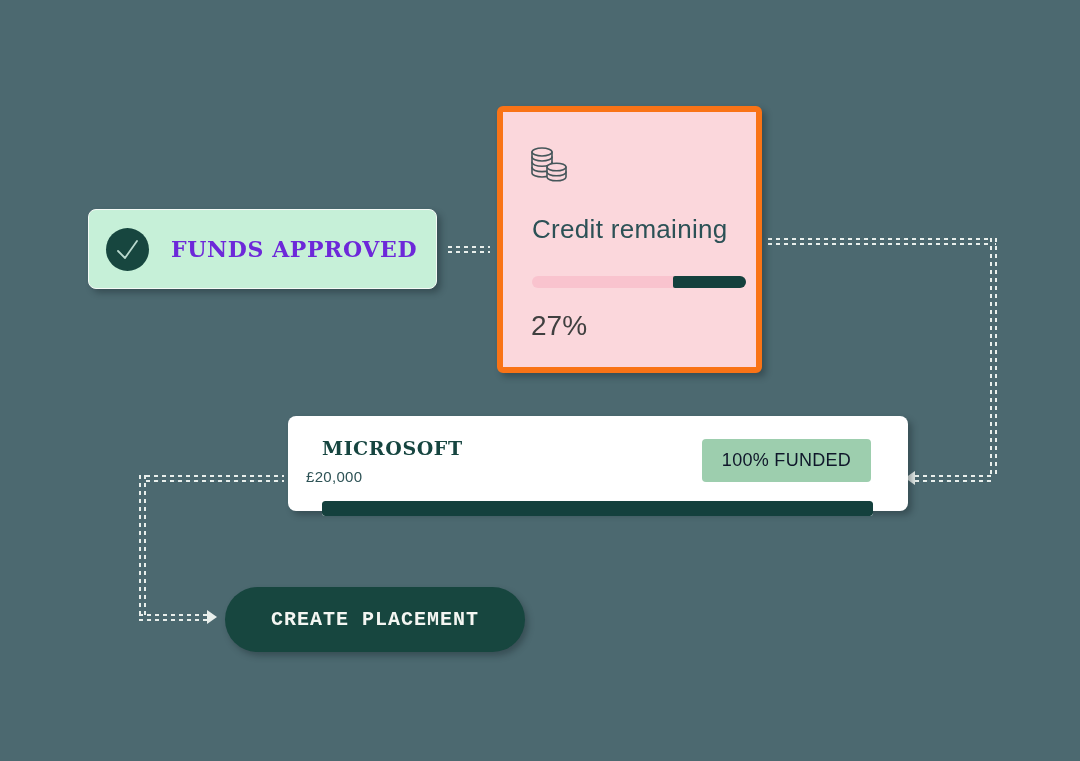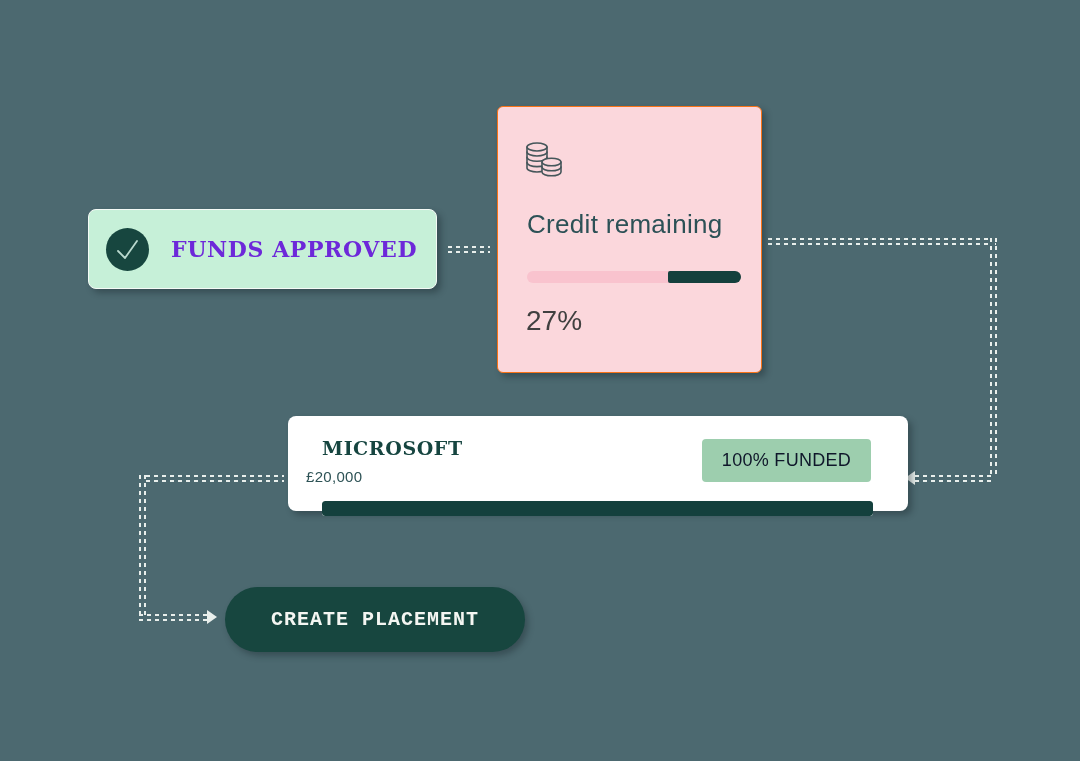--- a/index.html
+++ b/index.html
@@ -49,21 +49,21 @@
     display: flex; align-items: center; justify-content: center;
   }
   .funds-label {
     font-family: "DejaVu Serif", serif; font-weight: bold;
     font-size: 22px; letter-spacing: 0.6px; color: #6d28d9;
   }
 
   
   .credit-card {
     position: absolute; left: 497px; top: 106px; width: 265px; height: 267px;
-    background: #FBD7DC; border: 1px solid #f97316; border-radius: 6px;
+    background: #FBD7DC; border: 6px solid #f97316; border-radius: 6px;
     box-shadow: 4px 4px 6px rgba(23,38,43,0.38);
   }
   .credit-icon { position: absolute; left: 25px; top: 32px; }
   .credit-title {
     position: absolute; left: 29px; top: 102px;
     font-size: 26px; color: #2C5156; letter-spacing: 0.3px;
   }
   .credit-bar {
     position: absolute; left: 29px; top: 164px; width: 214px; height: 12px;
     background: #F9C3CE; border-radius: 6px;

